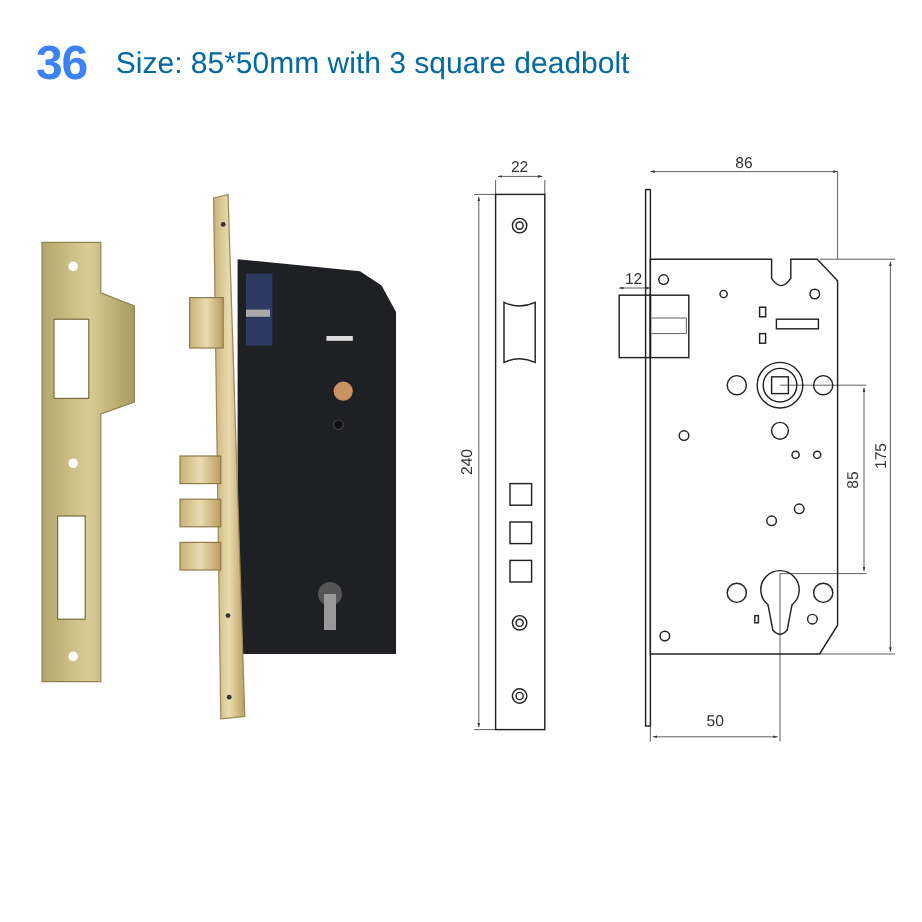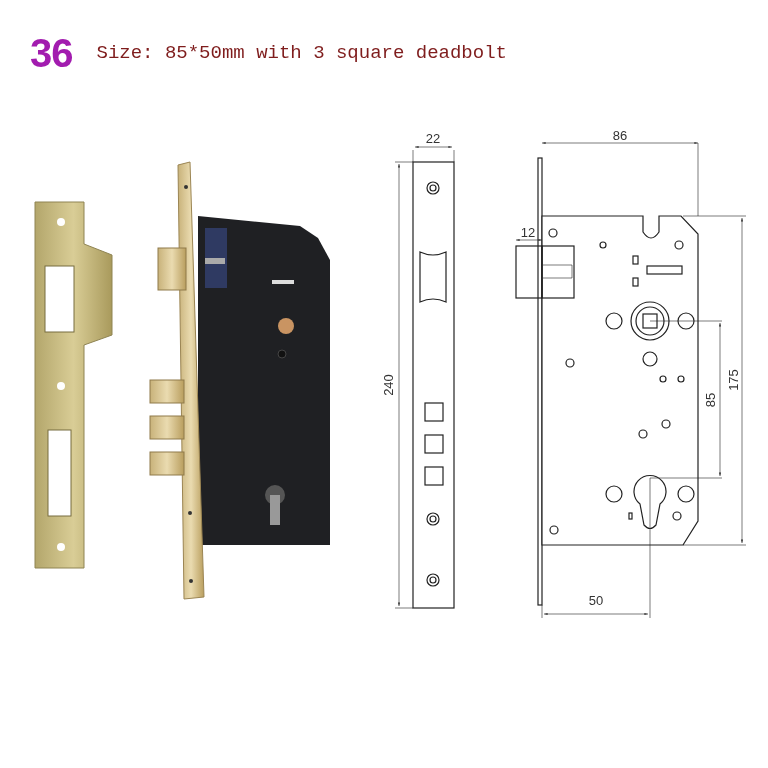--- a/index.html
+++ b/index.html
@@ -1,19 +1,19 @@
 <!DOCTYPE html>
 <html><head>
 <meta charset="utf-8">
 <style>
   html, body { margin: 0; padding: 0; background: #ffffff; }
   body { width: 768px; height: 768px; position: relative; overflow: hidden; font-family: "Liberation Sans", sans-serif; }
   .header { position: absolute; left: 30px; top: 28px; height: 50px; display: flex; align-items: center; }
-  .model-number { font-family: "Liberation Sans", sans-serif; font-weight: bold; font-size: 40px; color: #a21caf; letter-spacing: -1px; }
-  .spec-text { font-family: Liberation Mono, monospace; font-size: 19px; color: #7f1d1d; margin-left: 24px; }
+  .model-number { font-family: "Liberation Sans", sans-serif; font-weight: bold; font-size: 40px; color: #3b82f6; letter-spacing: -1px; }
+  .spec-text { font-family: Liberation Sans, sans-serif; font-size: 25px; color: #0369a1; margin-left: 24px; }
   svg { position: absolute; left: 0; top: 0; }
   .dim-text { font-family: "Liberation Sans", sans-serif; font-size: 13px; fill: #333; }
 </style>
 </head>
 <body>
 
 <div class="header">
   <span class="model-number">36</span>
   <span class="spec-text">Size: 85*50mm with 3 square deadbolt</span>
 </div>

